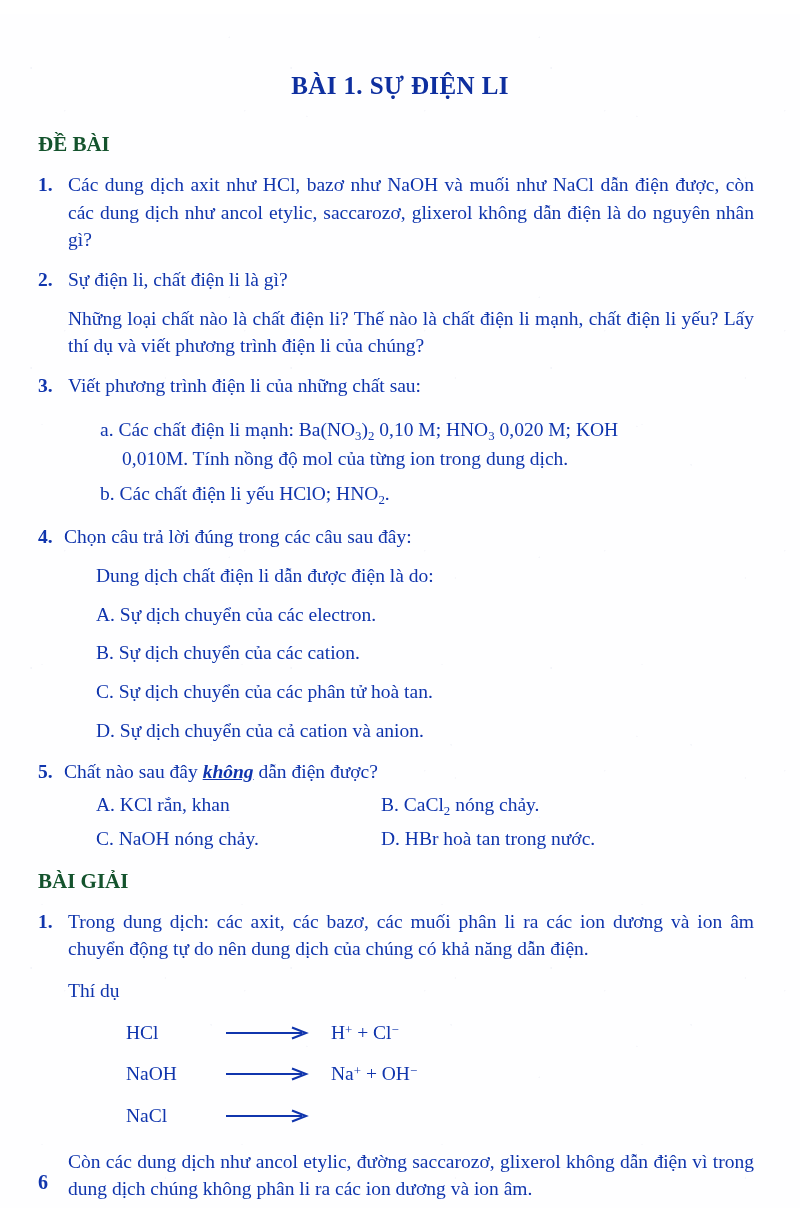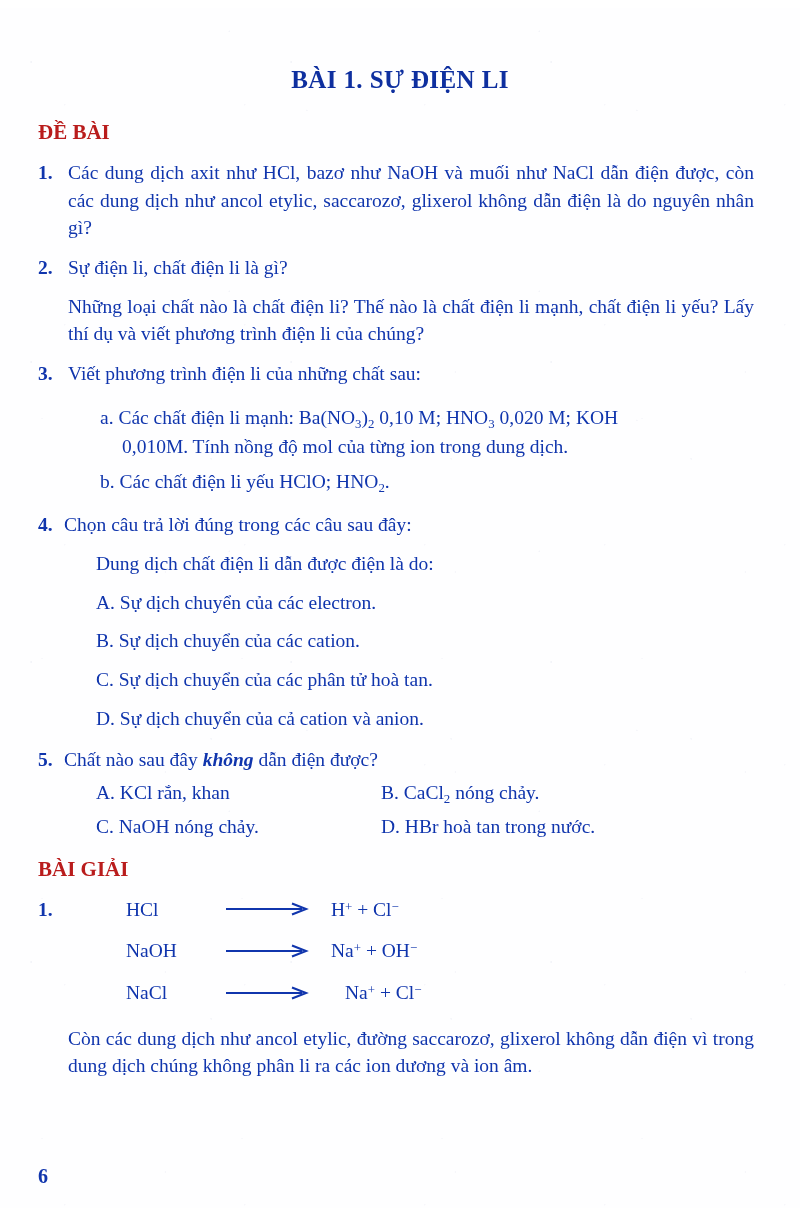--- a/index.html
+++ b/index.html
@@ -37,30 +37,30 @@
       radial-gradient(circle at 57% 82%, rgba(140,150,190,.14) 0 .6px, transparent 1px),
       radial-gradient(circle at 21% 71%, rgba(150,155,195,.13) 0 .6px, transparent 1px),
       radial-gradient(circle at 93% 33%, rgba(140,150,190,.15) 0 .6px, transparent 1px);
     background-size: 260px 300px, 310px 260px, 180px 220px, 240px 280px, 290px 200px, 200px 240px, 330px 310px;
   }
   .title {
     text-align: center;
     font-weight: bold;
     font-size: 25px;
     letter-spacing: .4px;
-    margin: 8px;
+    margin: 14px;
     padding-top: 58px;
     color: #0e2f9f;
   }
   .section-head {
     font-weight: bold;
     font-size: 21px;
     margin: 0;
     padding-left: 38px;
-    color: #b91c1c;
+    color: #14532d;
   }
   .block {
     position: relative;
     padding-left: 38px;
     padding-right: 46px;
     font-size: 19.5px;
     line-height: 1.42;
   }
   .item {
     position: relative;
@@ -96,21 +96,21 @@
   }
   .cols {
     display: flex;
     padding-left: 32px;
     margin-top: 5px;
   }
   .cols .c1 { width: 285px; }
   .cols .c2 { flex: 1; }
   sub { font-size: .66em; vertical-align: -.28em; }
   sup { font-size: .66em; vertical-align: .42em; }
-  .bi { font-weight: bold; font-style: italic; }
+  .bi { font-weight: bold; font-style: italic; text-decoration: underline; }
   .eqn-list { margin-top: 12px; }
   .eqn {
     display: flex;
     margin-top: 14px;
     padding-left: 58px;
   }
   .eqn .lhs { width: 100px; }
   .eqn .arrow {
     width: 105px;
     display: flex;
@@ -193,21 +193,23 @@
       </div>
     </div>
 
   </div>
 
   <div class="section-head" style="margin-top:16px">BÀI GIẢI</div>
 
   <div class="block">
     <div class="item" style="margin-top:14px">
       <span class="num">1.</span>
-
+      <span class="just" style="display:block">Trong dung dịch: các axit, các bazơ, các muối phân li ra các ion dương và ion âm chuyển động tự do nên dung dịch của chúng có khả năng dẫn điện.</span>
+
+      <div class="sub" style="margin-top:14px;padding-left:0">Thí dụ</div>
 
       <div class="eqn-list">
 
         <div class="eqn">
           <span class="lhs">HCl</span>
           <span class="arrow">
             <svg width="86" height="14" viewBox="0 0 86 14" aria-hidden="true">
               <line x1="0" y1="7" x2="76" y2="7" stroke="#1035ad" stroke-width="2.1"></line>
               <polyline points="66,1.5 80,7 66,12.5" fill="none" stroke="#1035ad" stroke-width="2.1"></polyline>
             </svg>
@@ -227,21 +229,20 @@
         </div>
 
         <div class="eqn">
           <span class="lhs">NaCl</span>
           <span class="arrow">
             <svg width="86" height="14" viewBox="0 0 86 14" aria-hidden="true">
               <line x1="0" y1="7" x2="76" y2="7" stroke="#1035ad" stroke-width="2.1"></line>
               <polyline points="66,1.5 80,7 66,12.5" fill="none" stroke="#1035ad" stroke-width="2.1"></polyline>
             </svg>
           </span>
-          <span class="rhs" style="padding-left:14px"><span>Na</span><sup>+</sup><span> + </span><span>Cl</span><sup>−</sup></span>
         </div>
 
       </div>
 
       <div class="just para" style="margin-top:18px">Còn các dung dịch như ancol etylic, đường saccarozơ, glixerol không dẫn điện vì trong dung dịch chúng không phân li ra các ion dương và ion âm.</div>
     </div>
   </div>
 
   <div class="pageno">6</div>
 </div>

